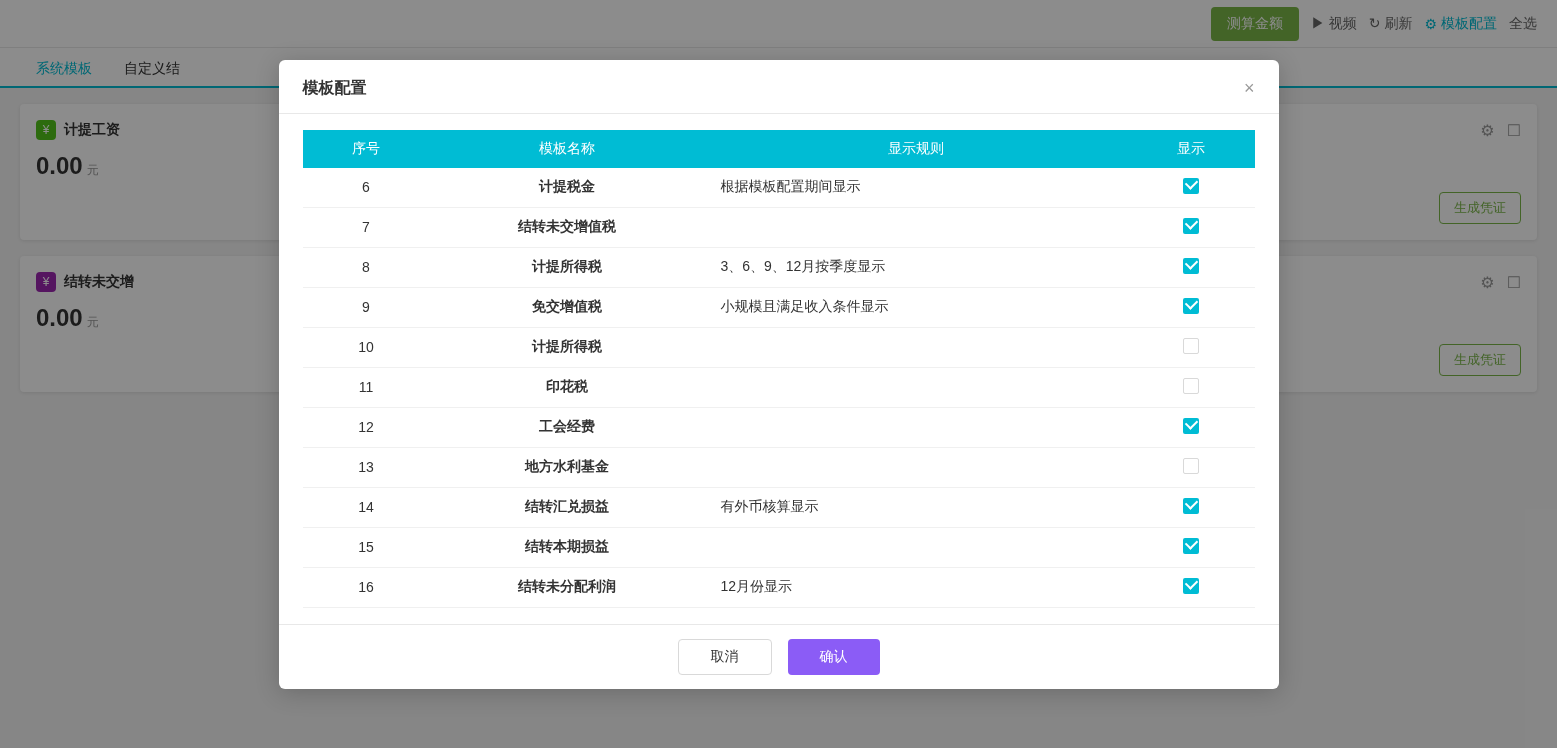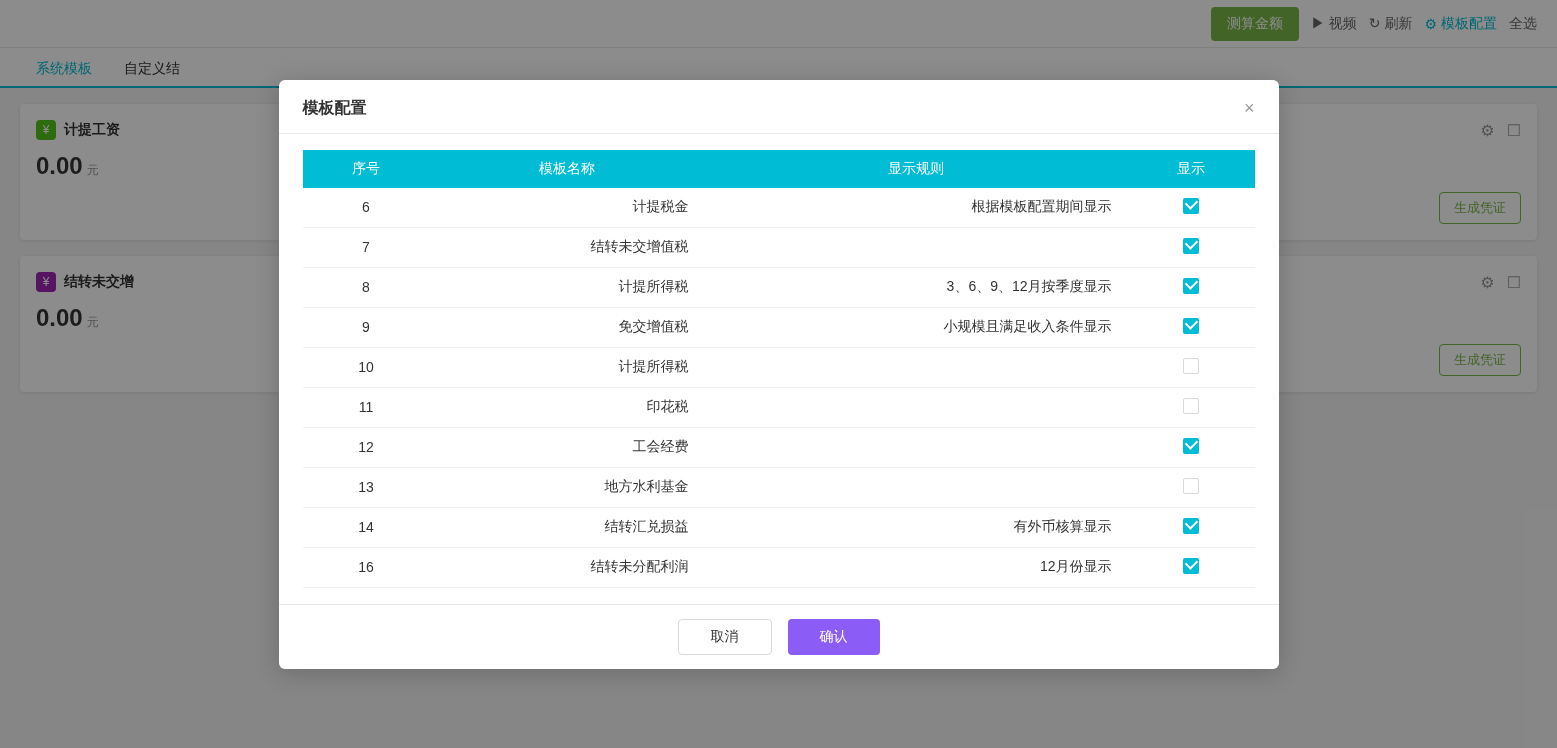--- a/index.html
+++ b/index.html
@@ -256,24 +256,25 @@
     .config-table tbody tr {
       border-bottom: 1px solid #f0f0f0;
     }
     .config-table tbody td {
       padding: 10px 16px;
       text-align: center;
       color: #333;
       font-size: 14px;
     }
     .config-table tbody td:nth-child(2) {
-      text-align: right;
+      text-align: center;
+      font-weight: bold;
     }
     .config-table tbody td:nth-child(3) {
-      text-align: right;
+      text-align: left;
     }
 
     
     .cb-checked {
       display: inline-block;
       width: 16px; height: 16px;
       background: #00bcd4;
       border-radius: 2px;
       position: relative;
     }
@@ -448,20 +449,26 @@
                 <td></td>
                 <td style="text-align: center;"><span class="cb-unchecked"></span></td>
               </tr>
               <tr>
                 <td>14</td>
                 <td>结转汇兑损益</td>
                 <td>有外币核算显示</td>
                 <td style="text-align: center;"><span class="cb-checked"></span></td>
               </tr>
               <tr>
+                <td>15</td>
+                <td>结转本期损益</td>
+                <td></td>
+                <td style="text-align: center;"><span class="cb-checked"></span></td>
+              </tr>
+              <tr>
                 <td>16</td>
                 <td>结转未分配利润</td>
                 <td>12月份显示</td>
                 <td style="text-align: center;"><span class="cb-checked"></span></td>
               </tr>
             </tbody>
         </table>
       </div>
     </div>
 

